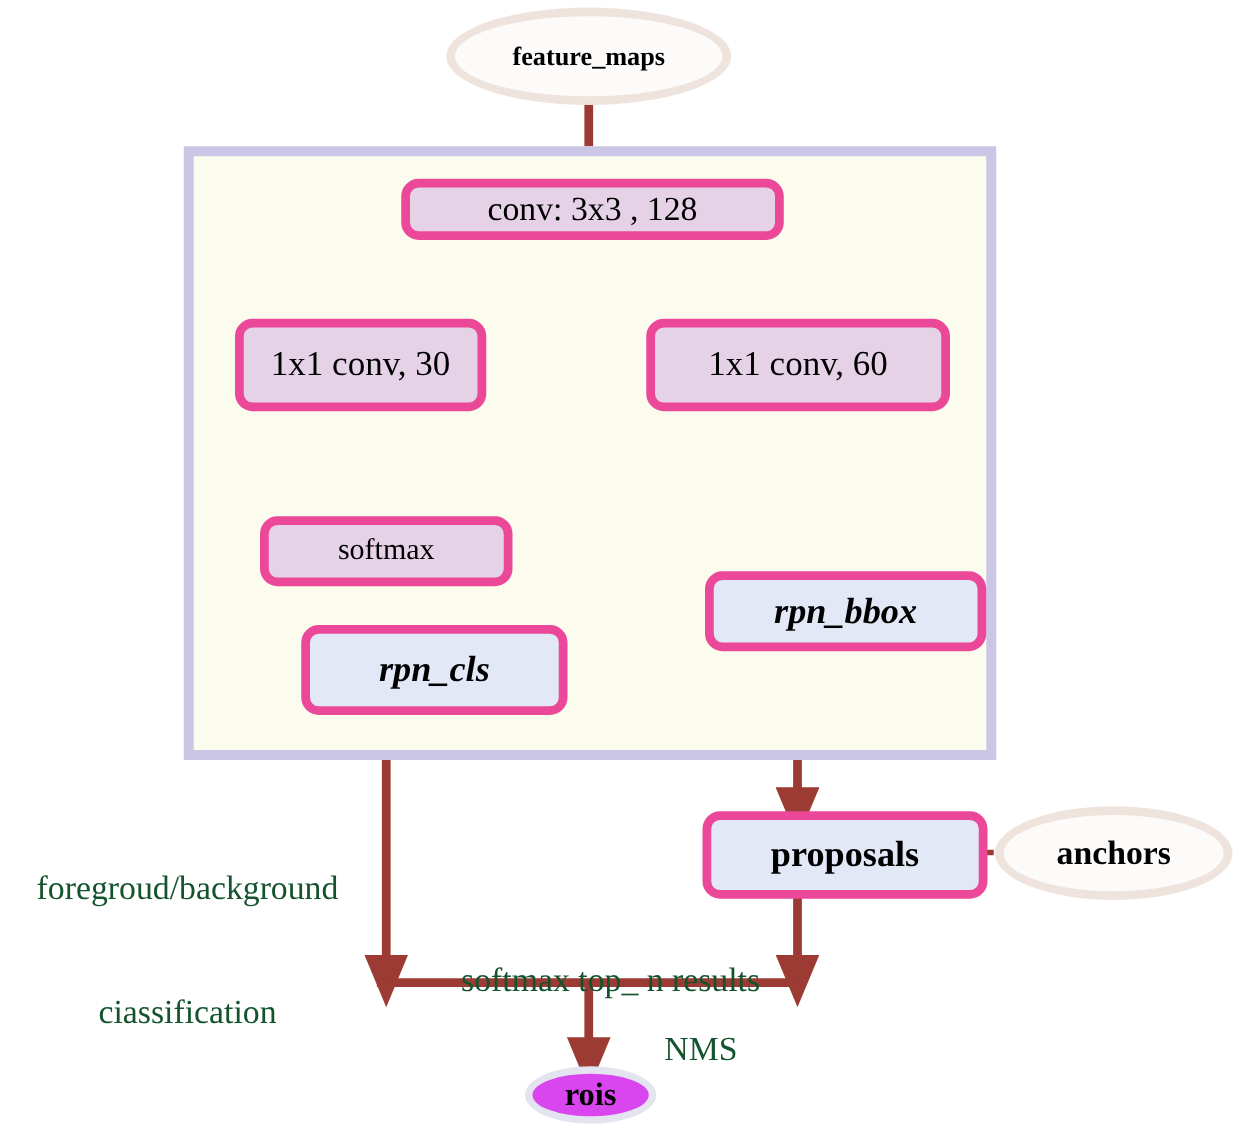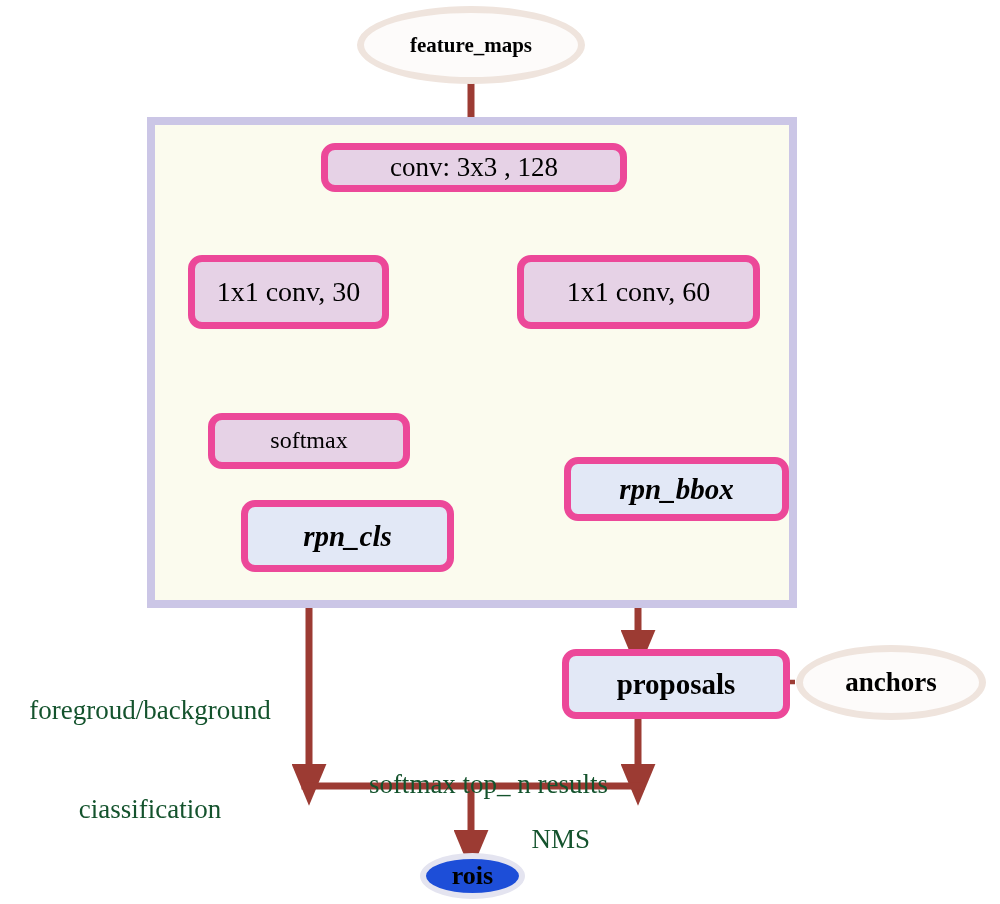--- a/index.html
+++ b/index.html
@@ -69,21 +69,21 @@
     justify-content: center;
     text-align: center;
     white-space: nowrap;
     font-weight: 700;
   }
   .ellipse.beige {
     background: #fdfbfa;
     border: 7px solid #efe4dd;
   }
   .ellipse.lav {
-    background: #1d4ed8;
+    background: #d946ef;
     border: 6px solid #e4e4f0;
   }
 
   
   .caption {
     position: absolute;
     text-align: center;
     white-space: pre;
     line-height: 1.22;
     color: #14532d;

